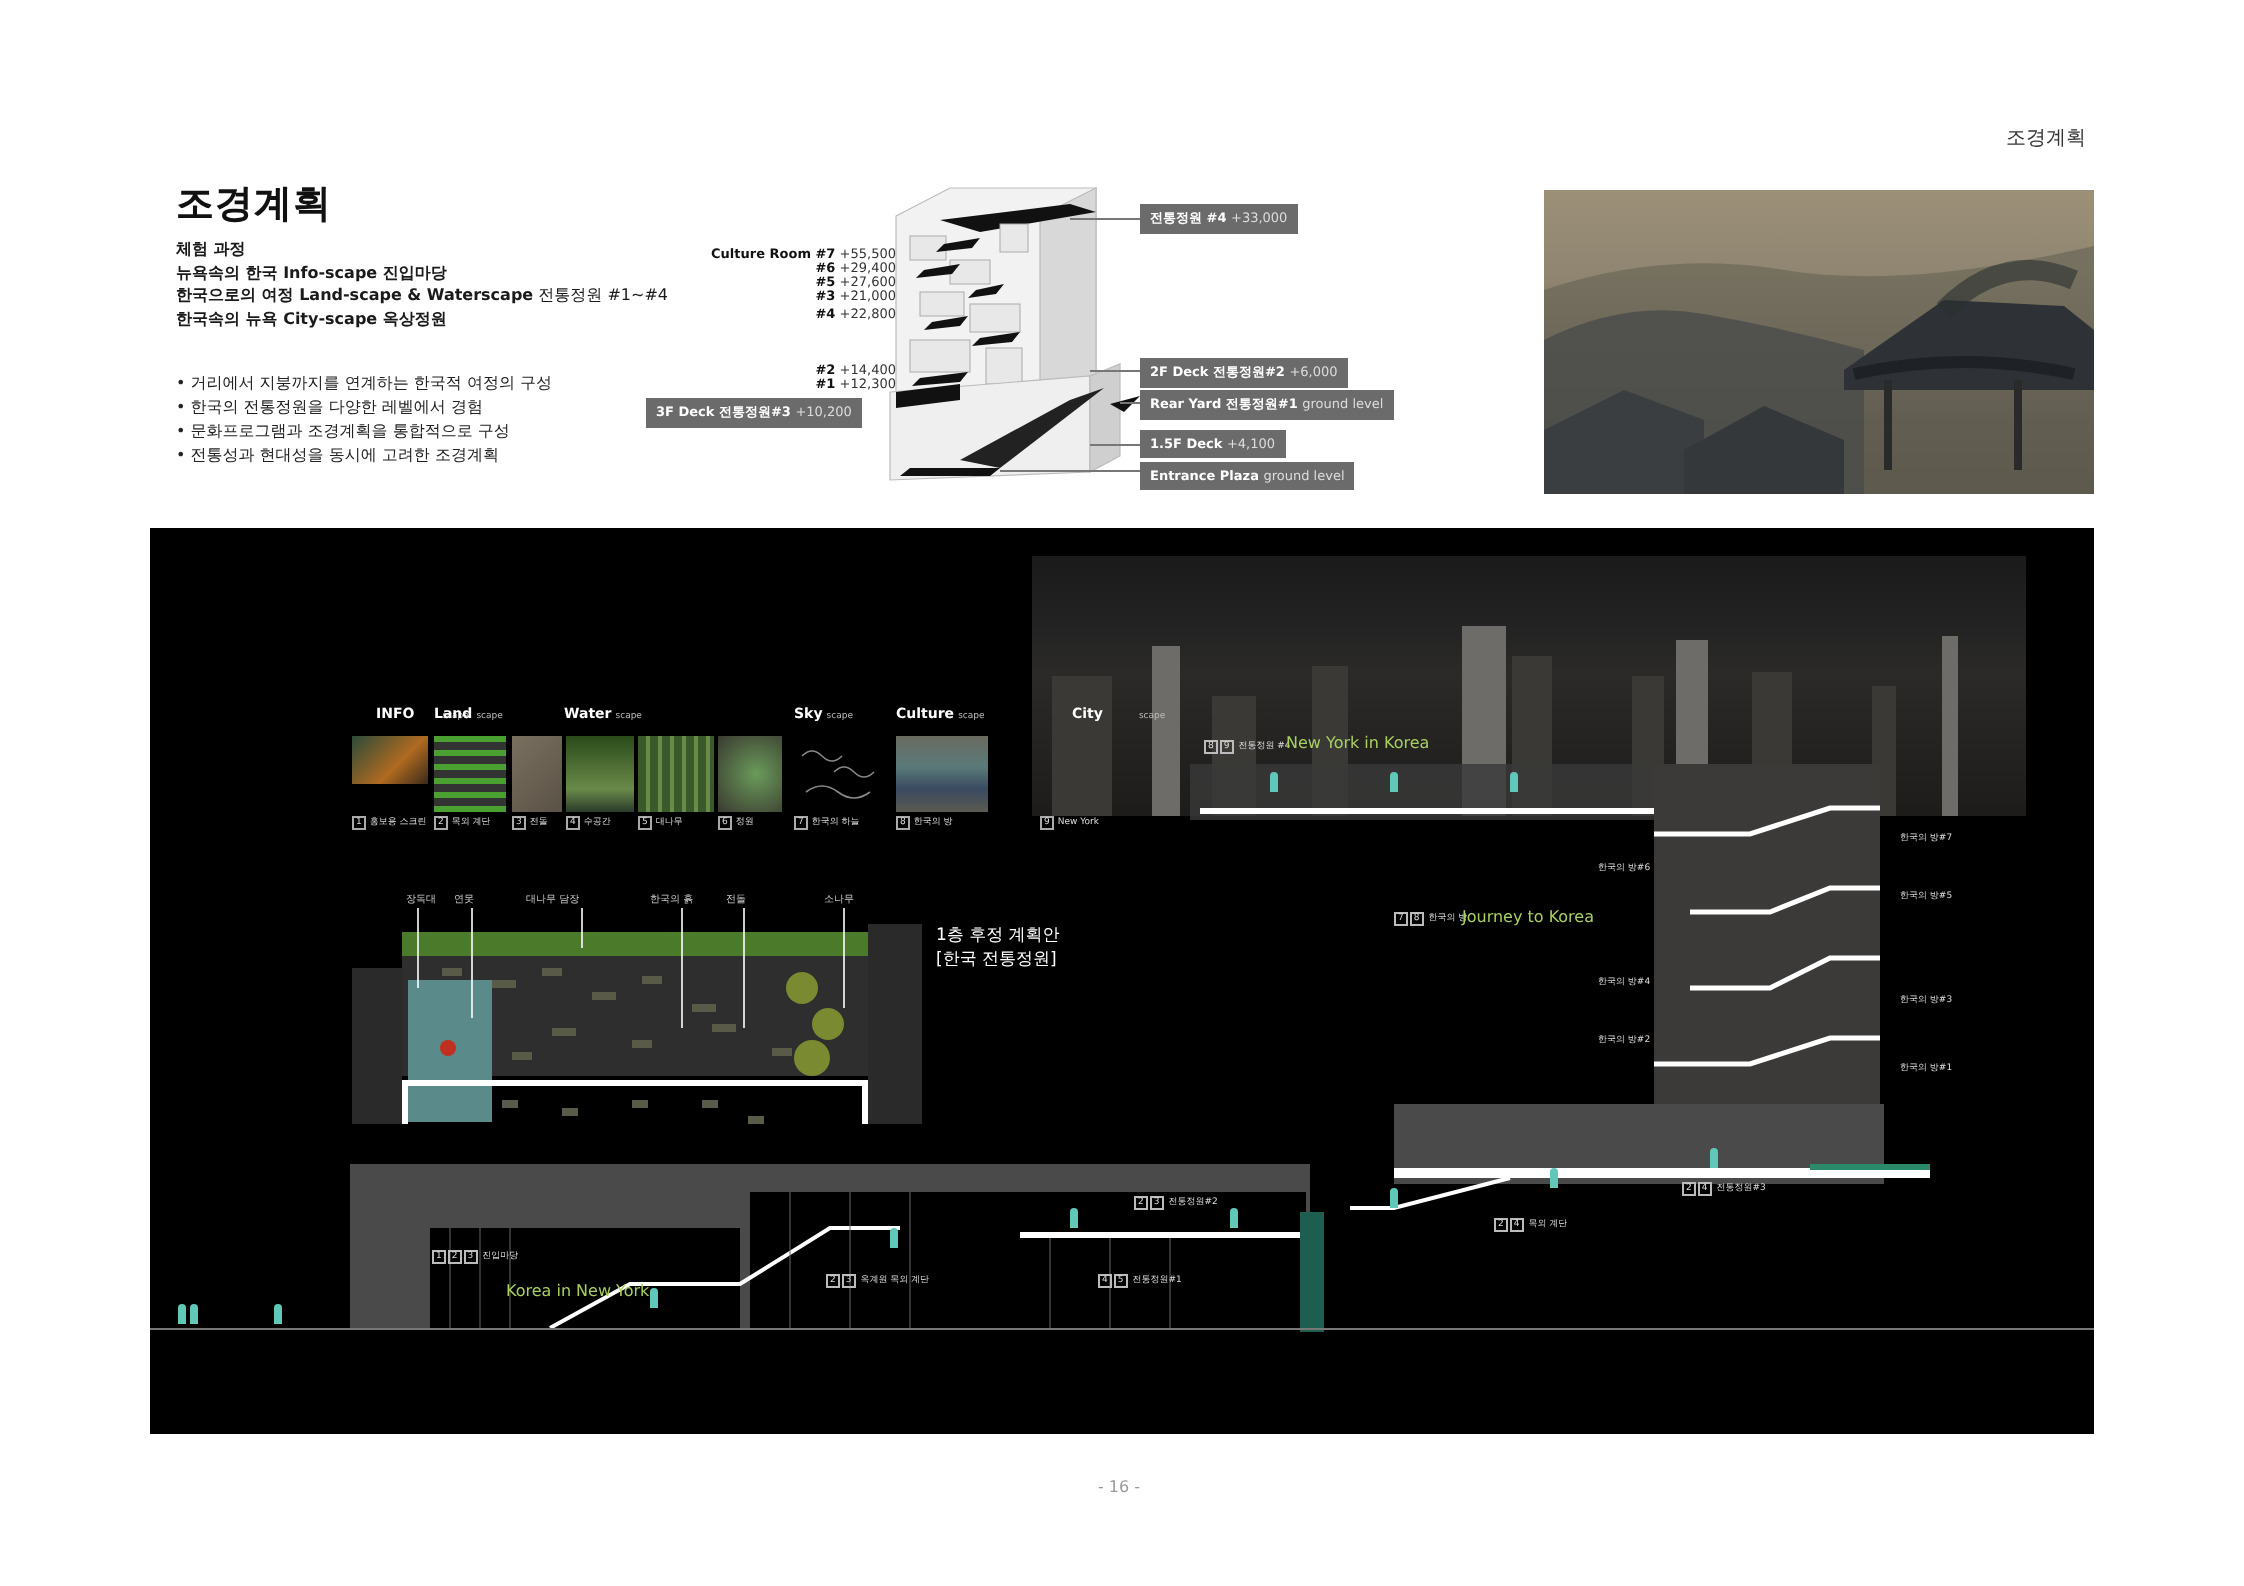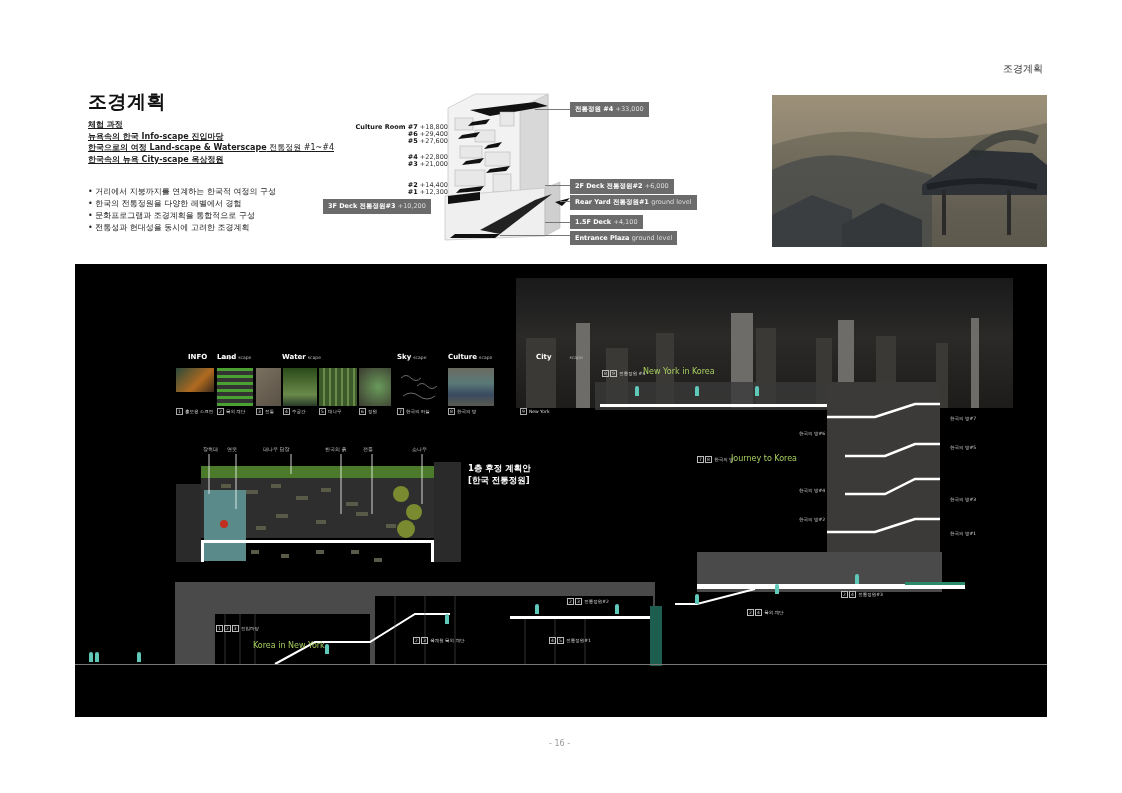--- a/index.html
+++ b/index.html
@@ -2,21 +2,21 @@
 <html><head>
   <meta charset="utf-8">
   <style>
     * { box-sizing: border-box; margin: 0; padding: 0; }
     html, body { width: 1122px; height: 793px; background: #ffffff; overflow: hidden; }
     body { position: relative; font-family: "DejaVu Sans", sans-serif; color: #222; }
     .abs { position: absolute; }
 
     .header-tag { left: 1003px; top: 62px; font-size: 10px; color: #333; }
     .page-title { left: 88px; top: 89px; font-size: 19px; font-weight: bold; color: #111; letter-spacing: 0.5px; }
-    .subtitle-list { left: 88px; top: 119px; font-size: 8px; line-height: 11.5px; font-weight: bold; color: #1a1a1a; text-decoration: underline; }
+    .subtitle-list { left: 88px; top: 119px; font-size: 8px; line-height: 11.5px; font-weight: bold; color: #1a1a1a; }
     .subtitle-list .normal { font-weight: normal; text-align: center; }
     .bullet-list { left: 88px; top: 186px; font-size: 8px; line-height: 12px; color: #222; list-style: none; }
     .bullet-list li::before { content: "• "; }
 
     
     .iso { left: 330px; top: 88px; width: 370px; height: 165px; }
     .lvl-label { position: absolute; font-size: 6.5px; color: #333; white-space: nowrap; text-align: right; }
     .lvl-label b { font-weight: bold; color: #111; }
     .tag-box { position: absolute; background: #6b6b6b; color: #fff; font-size: 6.5px; padding: 3px 5px; white-space: nowrap; font-weight: bold; }
     .tag-box .light { font-weight: normal; color: #ddd; }
@@ -31,21 +31,21 @@
       background: linear-gradient(180deg, #1a1a1a 0%, #222 25%, #2b2a28 45%, #1d1c1a 100%); }
     .bldg { position: absolute; bottom: 0; background: #3a3935; }
     .bldg.lit { background: #6d6c68; }
 
     .scape-head { position: absolute; font-size: 7px; font-weight: bold; color: #fff; white-space: nowrap; }
     .scape-head span { font-weight: normal; font-size: 4.5px; color: #bbb; margin-left: 2px; }
     .thumb { position: absolute; width: 36px; height: 38px; }
     .thumb-label { position: absolute; font-size: 4.5px; color: #ddd; white-space: nowrap; }
     .thumb-label .num { display: inline-block; border: 1px solid #aaa; padding: 0 1px; margin-right: 2px; }
     .plan-label { position: absolute; font-size: 5px; color: #ccc; white-space: nowrap; }
-    .plan-title { position: absolute; left: 393px; top: 198px; font-size: 8.5px; color: #fff; font-weight: bold; line-height: 12px; }
+    .plan-title { position: absolute; left: 393px; top: 198px; font-size: 8.5px; color: #fff; font-weight: normal; line-height: 12px; }
 
     .section-text { position: absolute; font-size: 4.5px; color: #ddd; white-space: nowrap; }
     .section-text .num { display: inline-block; border: 1px solid #bbb; padding: 0 1px; margin-right: 1px; }
     .accent-caption { position: absolute; font-size: 8px; color: #a8d060; white-space: nowrap; }
 
     .ground { position: absolute; left: 0; top: 400px; width: 972px; height: 1px; background: #777; }
     .person { position: absolute; width: 4px; height: 10px; background: #5fc8b8; border-radius: 2px 2px 0 0; }
 
     .page-number { left: 549px; top: 739px; font-size: 8px; color: #999; }
   </style>
@@ -91,25 +91,25 @@
     <polygon points="142,34 160,31 156,36 138,38" fill="#111"></polygon>
 
     <polygon points="115,108 215,100 215,148 115,152" fill="#efefef" stroke="#bbb" stroke-width="0.6"></polygon>
     <polygon points="215,100 230,94 230,140 215,148" fill="#cfcfcf" stroke="#bbb" stroke-width="0.6"></polygon>
     <polygon points="118,108 150,104 150,112 118,116" fill="#111"></polygon>
     <polygon points="150,142 205,112 222,106 170,146" fill="#222"></polygon>
     <polygon points="125,146 170,146 165,150 120,150" fill="#111"></polygon>
     <polygon points="225,114 240,110 232,118" fill="#111"></polygon>
   </svg>
 
-  <div class="lvl-label" style="left:8px;top:35px;width:110px"><b>Culture Room #7</b> <span>+18,800</span></div>
+  <div class="lvl-label" style="left:8px;top:35px;width:110px"><b>Culture Room #7</b> <span>+55,500</span></div>
   <div class="lvl-label" style="left:8px;top:42px;width:110px"><b>#6</b> <span>+29,400</span></div>
   <div class="lvl-label" style="left:8px;top:49px;width:110px"><b>#5</b> <span>+27,600</span></div>
   <div class="lvl-label" style="left:8px;top:65px;width:110px"><b>#4</b> <span>+22,800</span></div>
-  <div class="lvl-label" style="left:8px;top:72px;width:110px"><b>#3</b> <span>+21,000</span></div>
+  <div class="lvl-label" style="left:8px;top:56px;width:110px"><b>#3</b> <span>+21,000</span></div>
   <div class="lvl-label" style="left:8px;top:93px;width:110px"><b>#2</b> <span>+14,400</span></div>
   <div class="lvl-label" style="left:8px;top:100px;width:110px"><b>#1</b> <span>+12,300</span></div>
 
   <div class="tag-box" style="left:-7px;top:111px"><span>3F Deck 전통정원#3</span> <span class="light">+10,200</span></div>
 
   <div class="tag-box" style="left:240px;top:14px"><span>전통정원 #4</span> <span class="light">+33,000</span></div>
   <div class="tag-box" style="left:240px;top:91px"><span>2F Deck 전통정원#2</span> <span class="light">+6,000</span></div>
   <div class="tag-box" style="left:240px;top:107px"><span>Rear Yard 전통정원#1</span> <span class="light">ground level</span></div>
   <div class="tag-box" style="left:240px;top:127px"><span>1.5F Deck</span> <span class="light">+4,100</span></div>
   <div class="tag-box" style="left:240px;top:143px"><span>Entrance Plaza</span> <span class="light">ground level</span></div>

